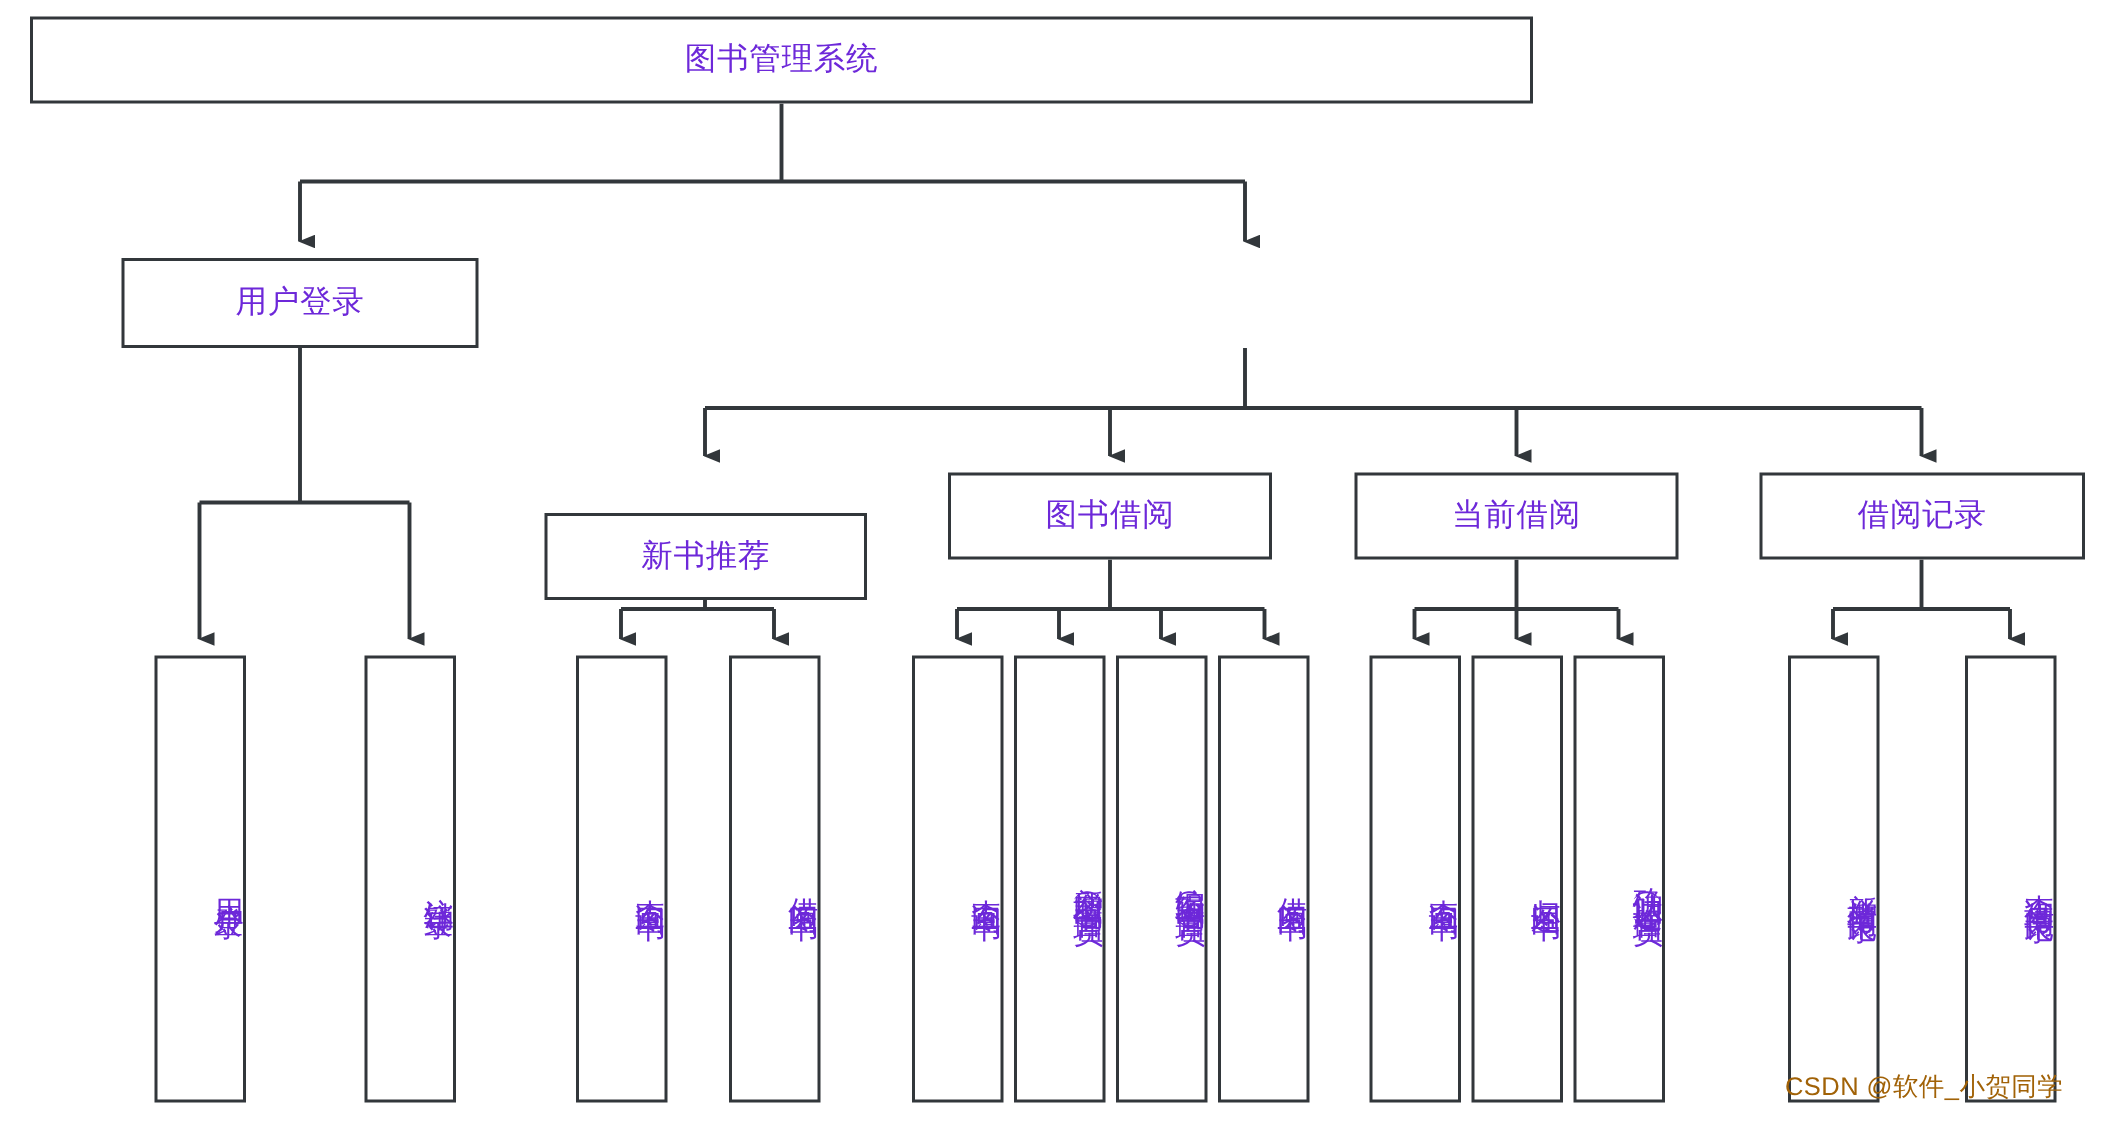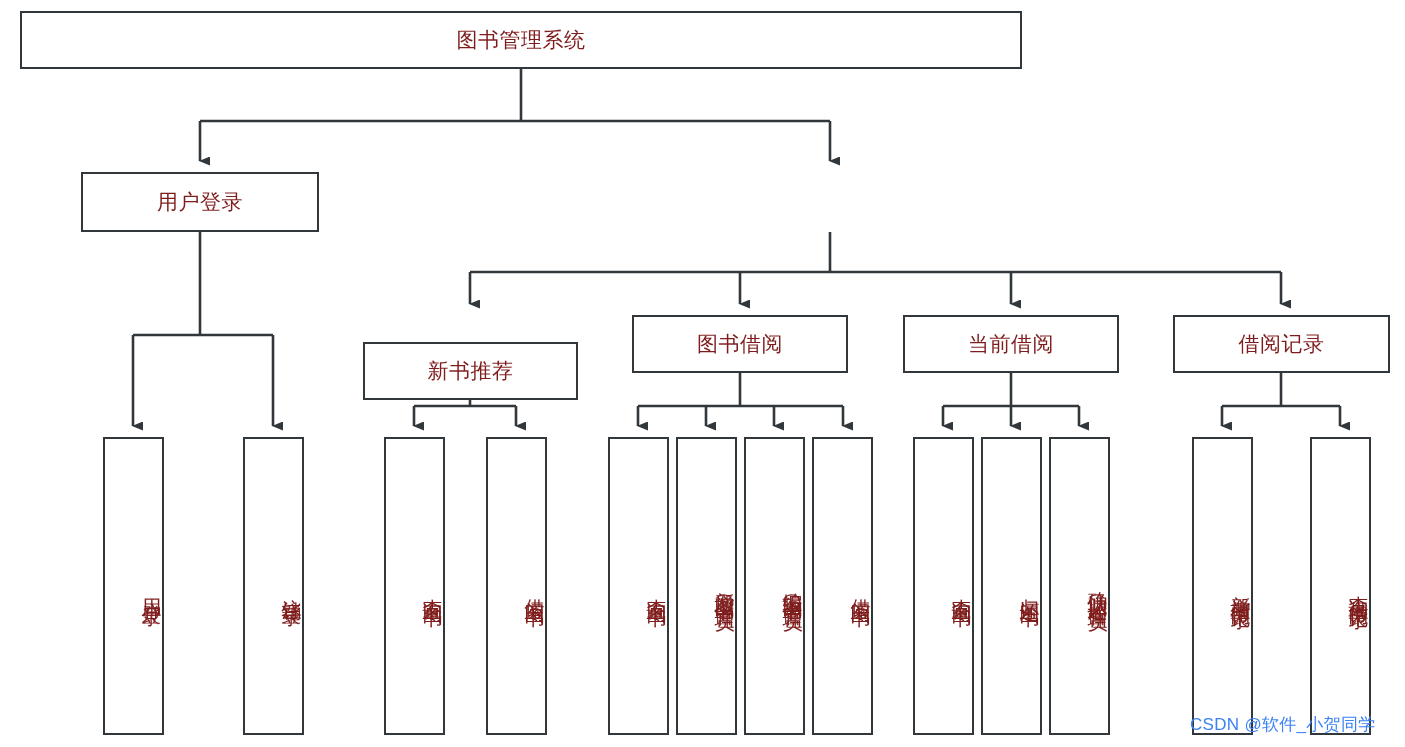--- a/index.html
+++ b/index.html
@@ -20,21 +20,21 @@
     left: 0;
     top: 0;
     width: 1405px;
     height: 747px;
   }
   .node {
     position: absolute;
     box-sizing: border-box;
     border: 2.5px solid #32373b;
     background: #ffffff;
-    color: #7f1d1d;
+    color: #6d28d9;
     display: flex;
     align-items: center;
     justify-content: center;
     text-align: center;
     z-index: 2;
   }
   .node-h {
     font-size: 21px;
     letter-spacing: 0.5px;
     line-height: 1.2;
@@ -50,21 +50,21 @@
     line-height: 1.05;
     padding-top: 6px;
     align-items: flex-start;
     justify-content: center;
   }
   .watermark {
     position: absolute;
     left: 1190px;
     top: 713px;
     font-size: 17px;
-    color: #3b82f6;
+    color: #a16207;
     white-space: nowrap;
     z-index: 5;
     letter-spacing: 0.3px;
   }
 </style>
 </head>
 <body>
 
 <div id="canvas">
 

